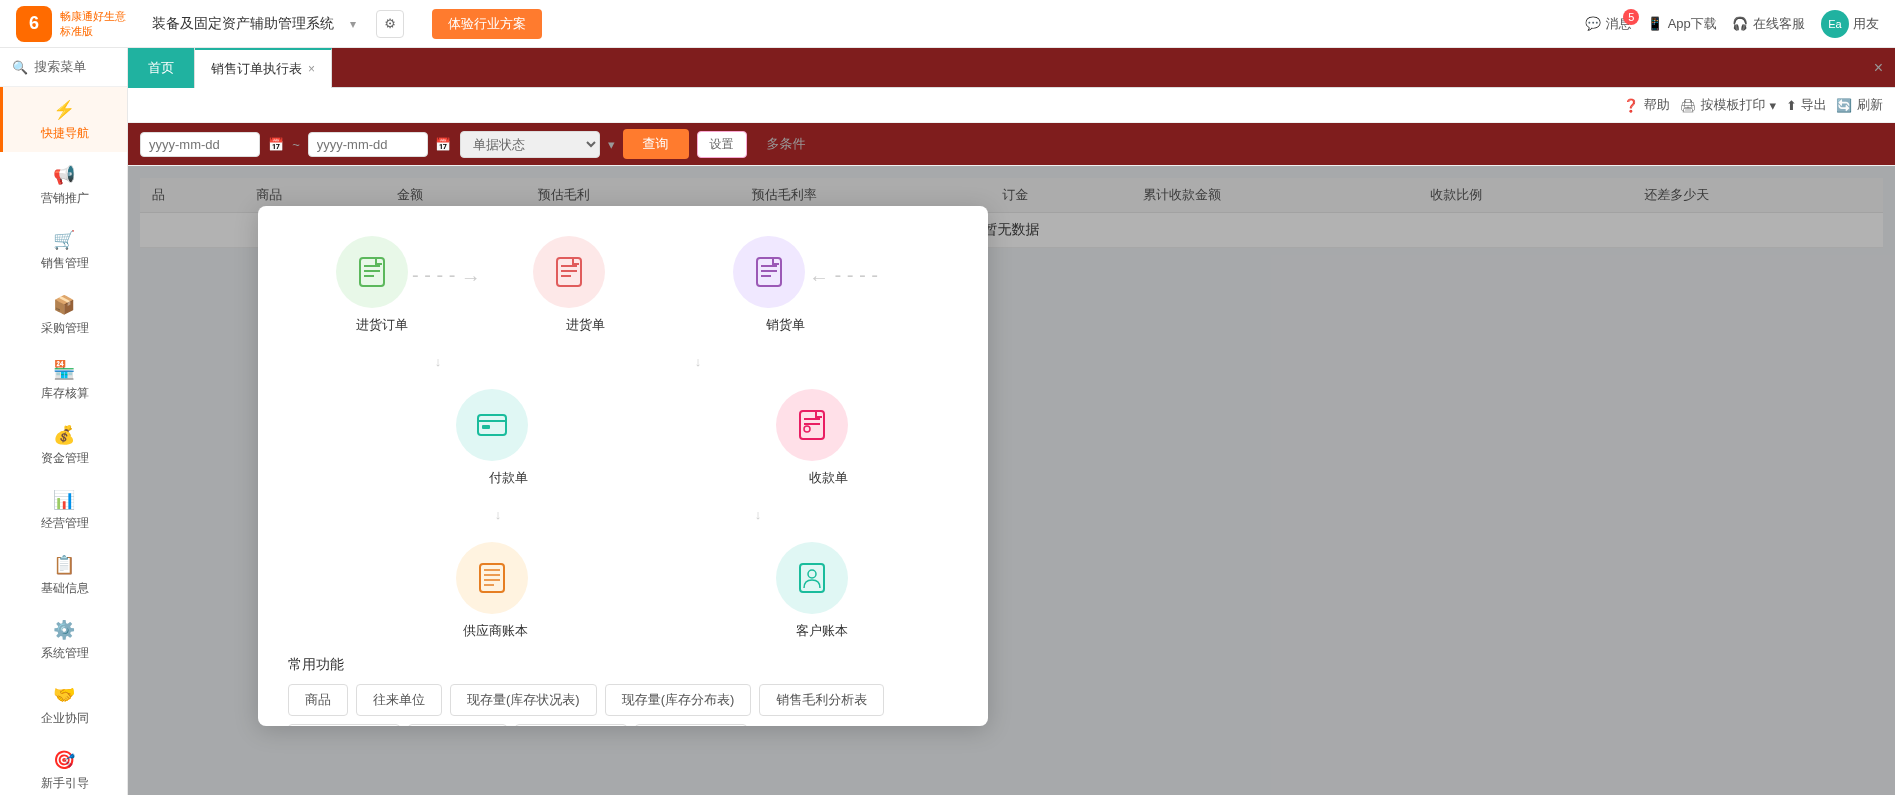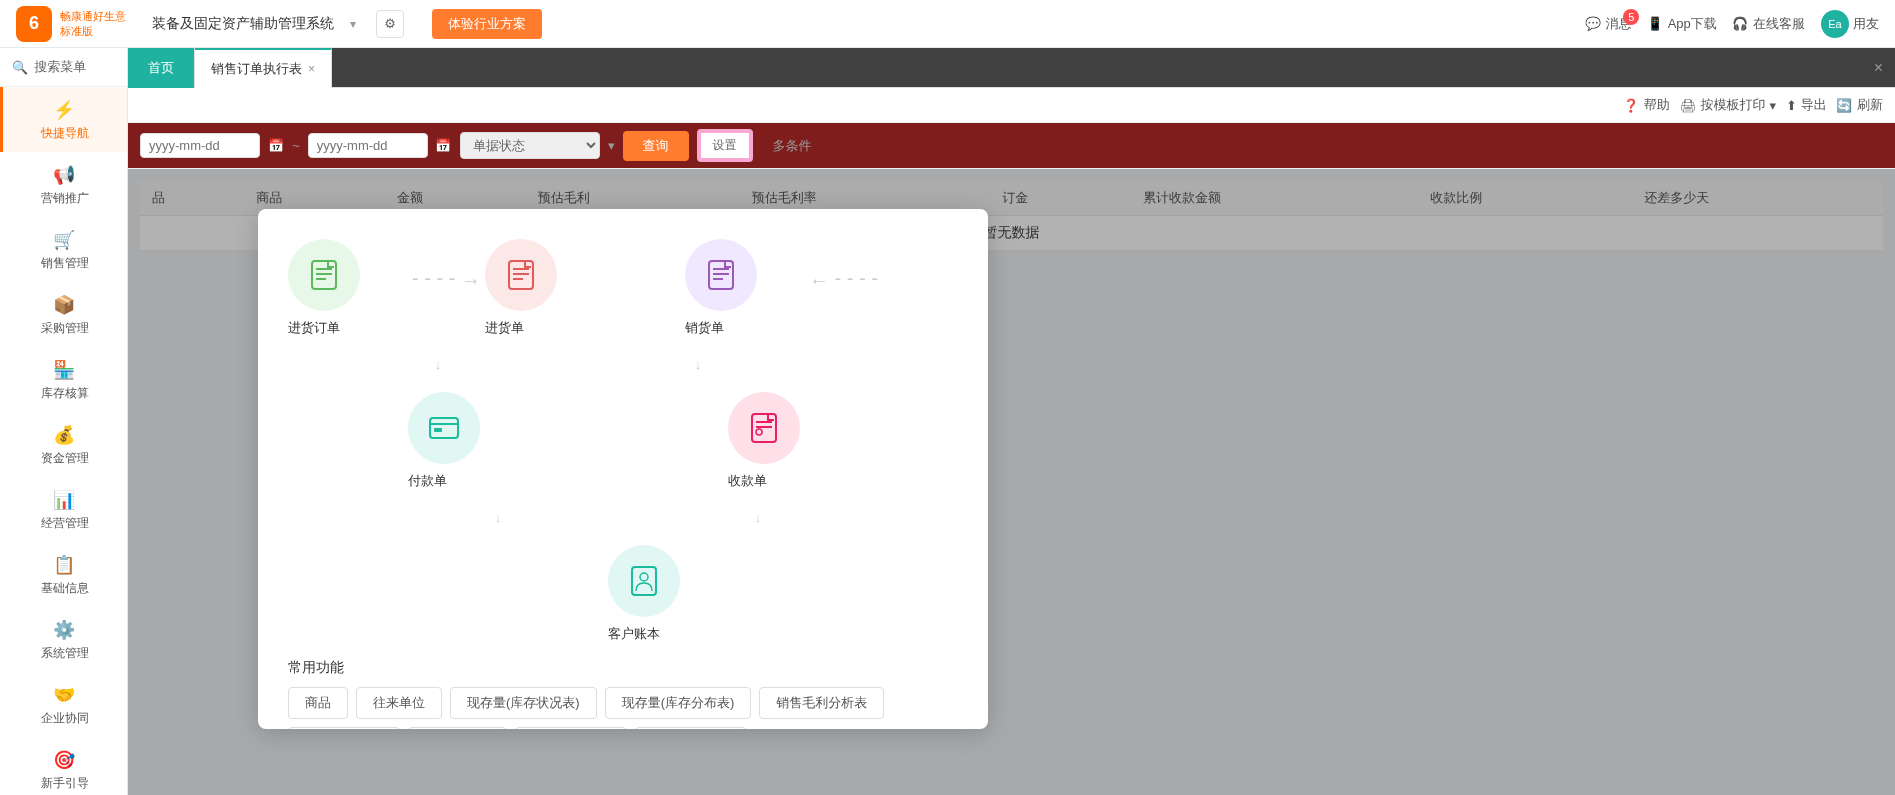--- a/index.html
+++ b/index.html
@@ -4,21 +4,21 @@
   <style>
     * { box-sizing: border-box; margin: 0; padding: 0; }
     body { font-family: 'Microsoft YaHei', Arial, sans-serif; font-size: 13px; background: #f0f2f5; color: #333; overflow: hidden; }
 
     
     .app-wrapper { display: flex; flex-direction: column; height: 795px; width: 1895px; }
     .top-bar { height: 48px; background: #fff; display: flex; align-items: center; padding: 0 16px; border-bottom: 1px solid #e8e8e8; flex-shrink: 0; }
     .main-area { display: flex; flex: 1; overflow: hidden; }
     .sidebar { width: 128px; background: #fff; border-right: 1px solid #e8e8e8; flex-shrink: 0; display: flex; flex-direction: column; }
     .content-area { flex: 1; display: flex; flex-direction: column; overflow: hidden; position: relative; }
-    .tab-bar { height: 40px; background: #404040; display: flex; align-items: center; border-bottom: 1px solid #ddd; flex-shrink: 0; text-align: right; }
+    .tab-bar { height: 40px; background: #7f1d1d; display: flex; align-items: center; border-bottom: 1px solid #ddd; flex-shrink: 0; text-align: right; }
     .page-content { flex: 1; overflow: auto; padding: 12px; position: relative; }
 
     
     .logo-area { display: flex; align-items: center; gap: 8px; width: 128px; flex-shrink: 0; }
     .logo-icon { width: 36px; height: 36px; background: #ff6b00; border-radius: 8px; display: flex; align-items: center; justify-content: center; color: #fff; font-size: 18px; font-weight: bold; }
     .logo-text { font-size: 11px; color: #ff6b00; line-height: 1.3; }
     .system-title { display: flex; align-items: center; gap: 16px; margin-left: 8px; }
     .system-name { font-size: 14px; color: #333; font-weight: 500; }
     .dropdown-arrow { color: #999; font-size: 12px; cursor: pointer; }
     .gear-btn { width: 28px; height: 28px; border-radius: 4px; border: 1px solid #ddd; display: flex; align-items: center; justify-content: center; cursor: pointer; color: #666; margin-left: 4px; }
@@ -38,41 +38,41 @@
     .tab-item { height: 40px; padding: 0 16px; display: flex; align-items: center; gap: 6px; cursor: pointer; font-size: 13px; color: #666; border-right: 1px solid #ddd; background: #f5f5f5; }
     .tab-item.active { background: #fff; color: #333; border-top: 2px solid #20b2a0; }
     .tab-item .close-icon { color: #999; font-size: 12px; cursor: pointer; }
     .tab-home { background: #20b2a0; color: #fff; padding: 0 20px; }
 
     
     .toolbar { display: flex; align-items: center; gap: 8px; padding: 8px 12px; background: #fff; border-bottom: 1px solid #f0f0f0; flex-wrap: wrap; }
     .toolbar-right { margin-left: auto; display: flex; align-items: center; gap: 10px; }
     .toolbar-btn { display: flex; align-items: center; gap: 4px; cursor: pointer; color: #555; font-size: 13px; }
     .query-btn { background: #ff7b2e; color: #fff; border: none; padding: 6px 20px; border-radius: 4px; cursor: pointer; font-size: 13px; }
-    .set-btn { background: #fff; color: #666; border: 4px solid #f9a8d4; padding: 4px 12px; border-radius: 4px; cursor: pointer; font-size: 12px; }
+    .set-btn { background: #fff; color: #666; border: 1px solid #f9a8d4; padding: 4px 12px; border-radius: 4px; cursor: pointer; font-size: 12px; }
     .date-input { border: 1px solid #ddd; border-radius: 4px; padding: 4px 8px; font-size: 13px; color: #999; width: 120px; }
     .status-select { border: 1px solid #ddd; border-radius: 4px; padding: 4px 8px; font-size: 13px; color: #666; width: 140px; }
 
     
     .filter-bar { padding: 6px 12px; background: #7f1d1d; border-bottom: 1px solid #f0f0f0; display: flex; align-items: center; gap: 8px; }
 
     
     .data-table { width: 100%; border-collapse: collapse; background: #fff; font-size: 13px; }
     .data-table th { background: #f7f7f7; padding: 8px 12px; text-align: left; border-bottom: 1px solid #e8e8e8; color: #555; font-weight: 500; white-space: nowrap; }
     .data-table td { padding: 8px 12px; border-bottom: 1px solid #f0f0f0; }
     .no-data { text-align: center; padding: 60px; color: #404040; font-size: 14px; }
 
     
     .modal-overlay { position: absolute; top: 0; left: 0; right: 0; bottom: 0; background: rgba(0,0,0,0.3); z-index: 100; display: flex; align-items: flex-start; justify-content: flex-start; padding-top: 40px; padding-left: 130px; }
     .modal-box { background: #fff; border-radius: 8px; padding: 30px; width: 730px; max-height: 520px; overflow-y: auto; position: relative; box-shadow: 0 4px 24px rgba(0,0,0,0.18); }
 
     
     .flow-diagram { display: flex; flex-direction: column; gap: 20px; }
     .flow-row { display: flex; align-items: center; gap: 0; }
-    .flow-item { display: flex; flex-direction: column; align-items: flex-start; gap: 8px; width: 120px; }
+    .flow-item { display: flex; flex-direction: column; align-items: flex-end; gap: 8px; width: 120px; }
     .flow-circle { width: 72px; height: 72px; border-radius: 50%; display: flex; align-items: center; justify-content: center; font-size: 28px; }
     .flow-circle.green { background: #e8f8e8; color: #5cb85c; }
     .flow-circle.red { background: #fde8e8; color: #e05c5c; }
     .flow-circle.purple { background: #f0e8ff; color: #9b59b6; }
     .flow-circle.orange { background: #fff3e0; color: #e67e22; }
     .flow-circle.teal { background: #e0f7f4; color: #1abc9c; }
     .flow-circle.pink { background: #ffe0e8; color: #e91e63; }
     .flow-label { font-size: 13px; color: #333; text-align: center; }
     .flow-arrow-h { display: flex; align-items: center; color: #ccc; font-size: 20px; margin: 0 4px; padding-bottom: 20px; }
 
@@ -334,20 +334,32 @@
 
               <div style="display:flex; gap:0;">
                 <div style="width:180px;"></div>
                 <div style="width:60px; display:flex; justify-content:center; color:#ccc;">↓</div>
                 <div style="width:200px;"></div>
                 <div style="width:60px; display:flex; justify-content:center; color:#ccc;">↓</div>
               </div>
 
               <div class="flow-row">
                 <div style="width:120px;"></div>
+                <div class="flow-item">
+                  <div class="flow-circle orange">
+                    <svg width="36" height="36" viewBox="0 0 36 36">
+                        <rect x="6" y="4" width="24" height="28" rx="3" fill="none" stroke="#e67e22" stroke-width="2"></rect>
+                        <line x1="10" y1="10" x2="26" y2="10" stroke="#e67e22" stroke-width="1.5"></line>
+                        <line x1="10" y1="15" x2="26" y2="15" stroke="#e67e22" stroke-width="1.5"></line>
+                        <line x1="10" y1="20" x2="26" y2="20" stroke="#e67e22" stroke-width="1.5"></line>
+                        <line x1="10" y1="25" x2="20" y2="25" stroke="#e67e22" stroke-width="1.5"></line>
+                      </svg>
+                  </div>
+                  <span class="flow-label">供应商账本</span>
+                </div>
                 <div style="width:200px;"></div>
                 <div class="flow-item">
                   <div class="flow-circle teal">
                     <svg width="36" height="36" viewBox="0 0 36 36">
                         <rect x="6" y="4" width="24" height="28" rx="3" fill="none" stroke="#1abc9c" stroke-width="2"></rect>
                         <circle cx="18" cy="14" r="4" fill="none" stroke="#1abc9c" stroke-width="1.5"></circle>
                         <path d="M10 28 Q10 20 18 20 Q26 20 26 28" fill="none" stroke="#1abc9c" stroke-width="1.5"></path>
                       </svg>
                   </div>
                   <span class="flow-label">客户账本</span>

